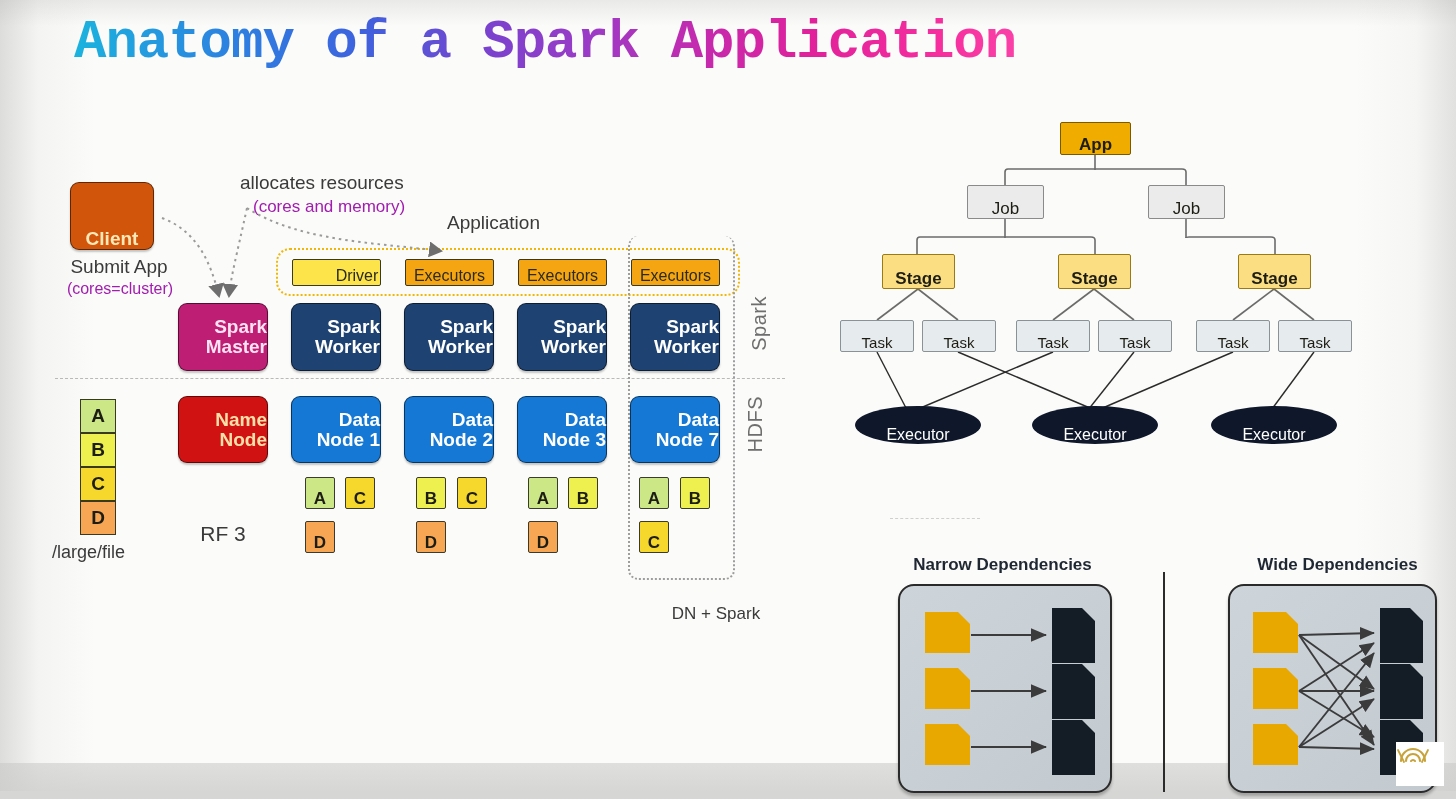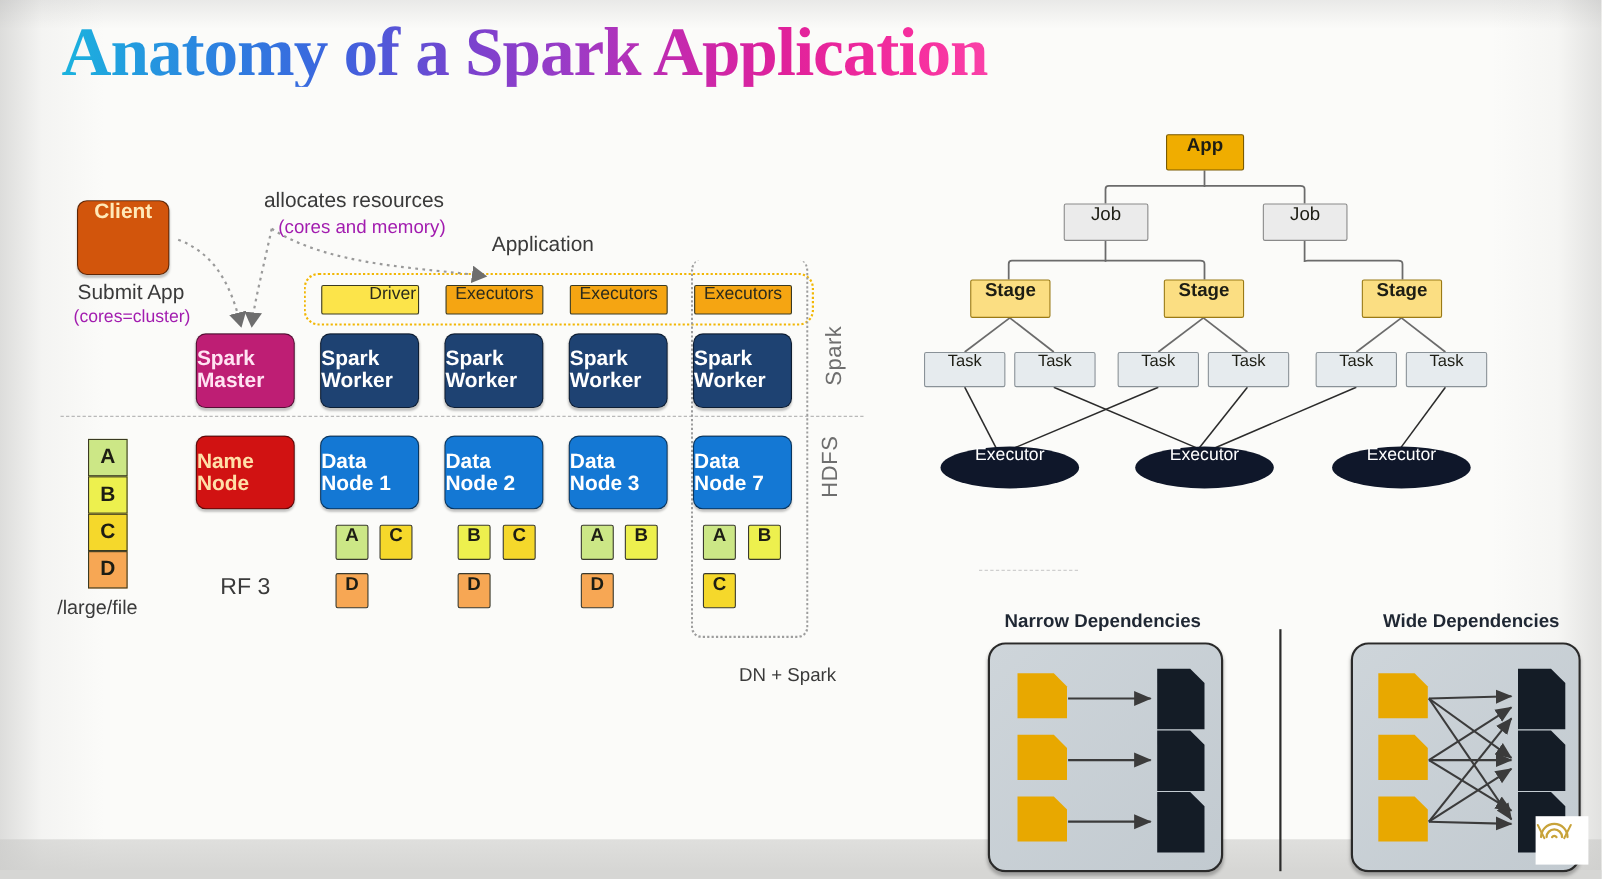--- a/index.html
+++ b/index.html
@@ -23,33 +23,33 @@
     position:absolute;left:0;right:0;bottom:0;height:36px;
     background:linear-gradient(to bottom, rgba(200,200,198,.55), rgba(205,205,203,.85));
   }
   #bottomband2{
     position:absolute;left:0;right:0;bottom:0;height:8px;
     background:#d6d6d4;
   }
 
   
   #title{
-    position:absolute;left:56px;top:16px;
-    font-size:63px;font-weight:bold;line-height:1;
+    position:absolute;left:74px;top:16px;
+    font-size:54px;font-weight:bold;line-height:1;
     letter-spacing:-1px;
-    font-family:Liberation Serif, serif;
+    font-family:Liberation Mono, monospace;
     background:linear-gradient(to right,#1BB3DE 0%, #2D80E0 17%, #3D63DE 30%, #7A42CE 44%, #9C3BC6 55%, #C32AAF 66%, #E0219B 78%, #F62E9E 92%, #FA41A8 100%);
     -webkit-background-clip:text;background-clip:text;
     color:transparent;-webkit-text-fill-color:transparent;
     white-space:nowrap;
   }
 
   
   .box{position:absolute;box-sizing:border-box;display:flex;
-       align-items:flex-start;justify-content:center;text-align:center;
+       align-items:flex-end;justify-content:center;text-align:center;
        line-height:1.05;}
   .rbox{border-radius:9px;border:1.4px solid rgba(0,0,0,.55);
         box-shadow:0 2px 2px rgba(0,0,0,.22);}
   .sqbox{border-radius:2px;border:1.4px solid #3a3a2e;}
 
   .client{background:#D2550C;color:#FFE9B8;font-size:19px;font-weight:bold;}
   .master{background:#BE1E74;color:#FFE3F2;font-size:19px;font-weight:bold;}
   .worker{background:#1E4272;color:#ffffff;font-size:19px;font-weight:bold;}
   .namenode{background:#D11212;color:#FFE0A8;font-size:19px;font-weight:bold;}
   .datanode{background:#1478D4;color:#ffffff;font-size:19px;font-weight:bold;}

